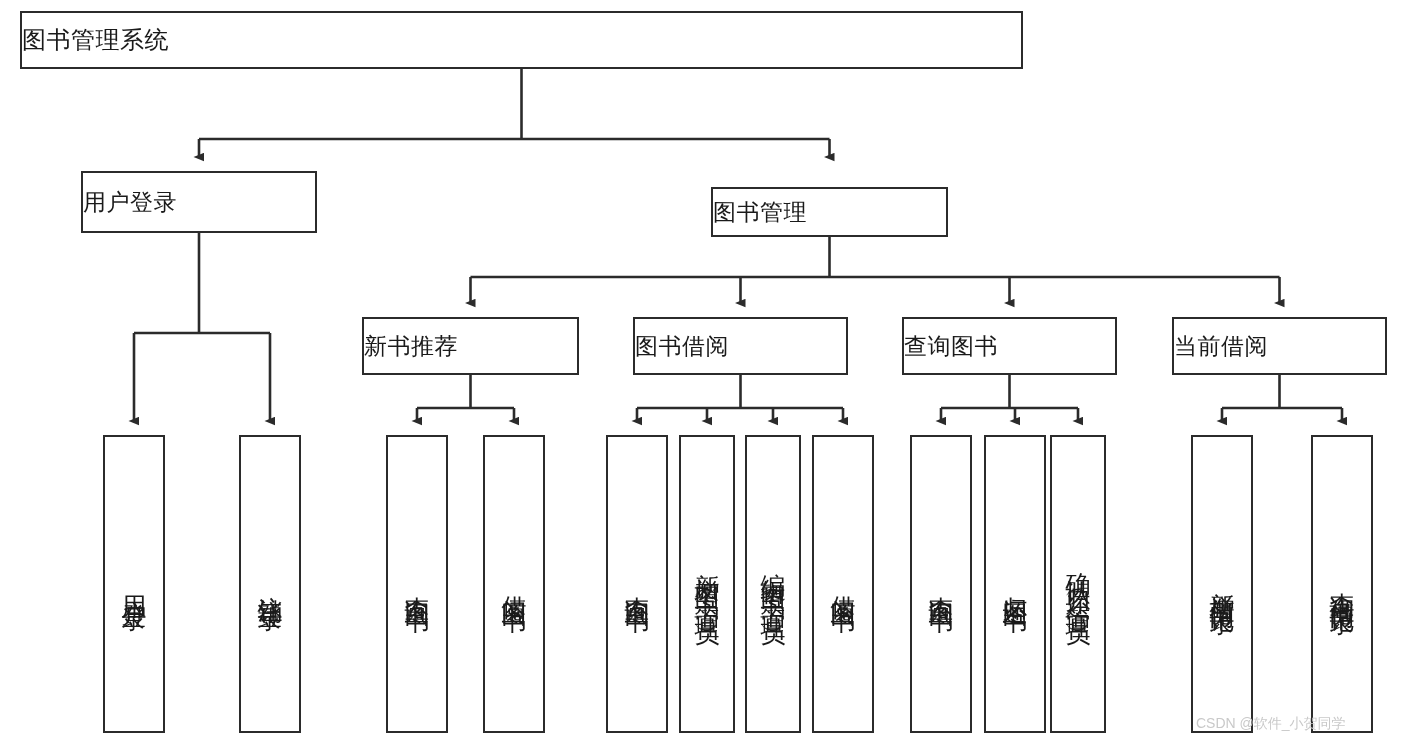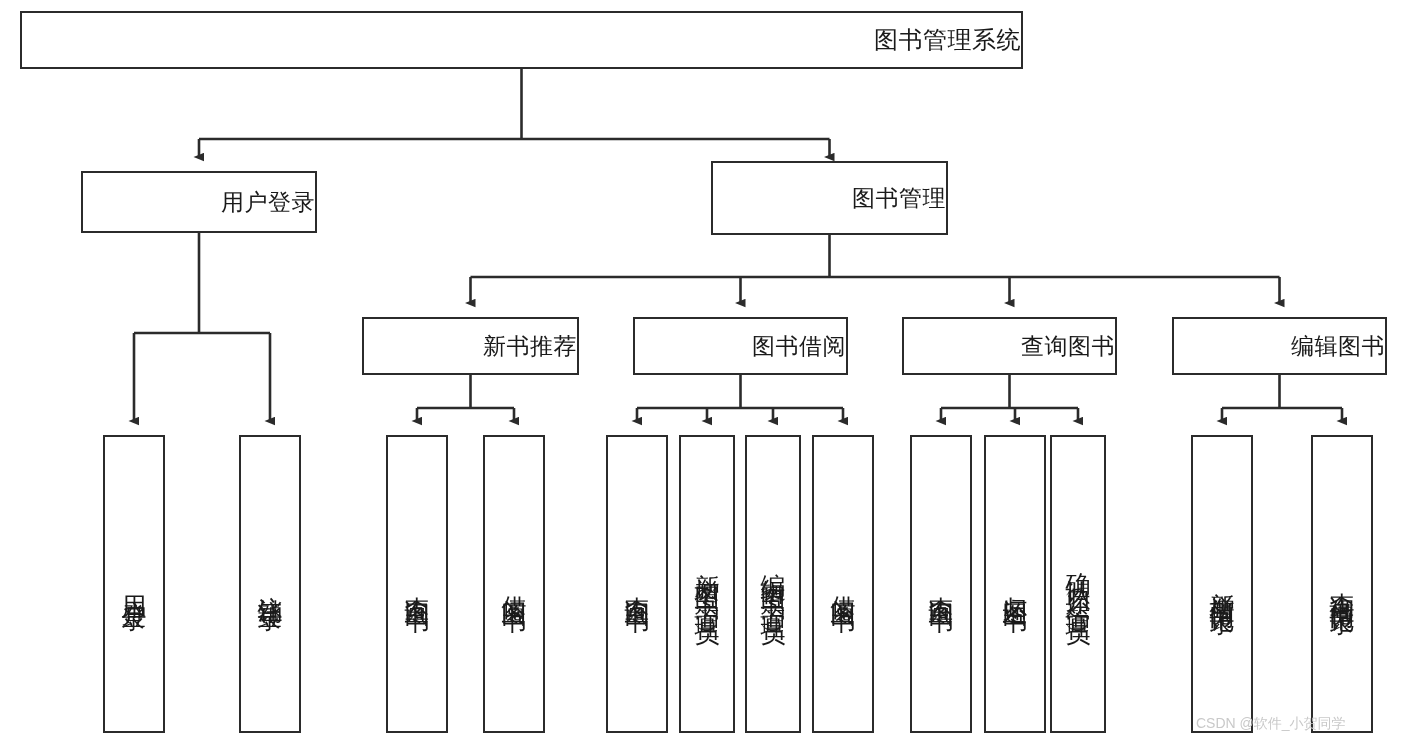--- a/index.html
+++ b/index.html
@@ -27,21 +27,21 @@
     height: 747px;
     pointer-events: none;
   }
   .node {
     position: absolute;
     box-sizing: border-box;
     background: #ffffff;
     border: 2px solid #2b2b2b;
     display: flex;
     align-items: center;
-    justify-content: flex-end;
+    justify-content: flex-start;
     color: #1a1a1a;
   }
   .node-label {
     display: block;
     text-align: center;
     line-height: 1.08;
     letter-spacing: 0.5px;
   }
   
   .node.horiz .node-label {
@@ -122,35 +122,35 @@
       </g>
   </svg>
 
   <div class="node root horiz" style="left:20px; top:11px; width:1003px; height:58px;">
     <span class="node-label">图书管理系统</span>
   </div>
 
   <div class="node horiz" style="left:81px; top:171px; width:236px; height:62px;">
     <span class="node-label">用户登录</span>
   </div>
-  <div class="node horiz" style="left:711px; top:161px; width:237px; height:74px;">
+  <div class="node horiz" style="left:711px; top:187px; width:237px; height:50px;">
     <span class="node-label">图书管理</span>
   </div>
 
   <div class="node horiz" style="left:362px; top:317px; width:217px; height:58px;">
     <span class="node-label">新书推荐</span>
   </div>
   <div class="node horiz" style="left:633px; top:317px; width:215px; height:58px;">
     <span class="node-label">图书借阅</span>
   </div>
   <div class="node horiz" style="left:902px; top:317px; width:215px; height:58px;">
     <span class="node-label">查询图书</span>
   </div>
   <div class="node horiz" style="left:1172px; top:317px; width:215px; height:58px;">
-    <span class="node-label">编辑图书</span>
+    <span class="node-label">当前借阅</span>
   </div>
 
   <div class="node vert" style="left:103px; top:435px; width:62px; height:298px;">
     <span class="node-label">用户登录</span>
   </div>
   <div class="node vert" style="left:239px; top:435px; width:62px; height:298px;">
     <span class="node-label">注销登录</span>
   </div>
 
   <div class="node vert" style="left:386px; top:435px; width:62px; height:298px;">

